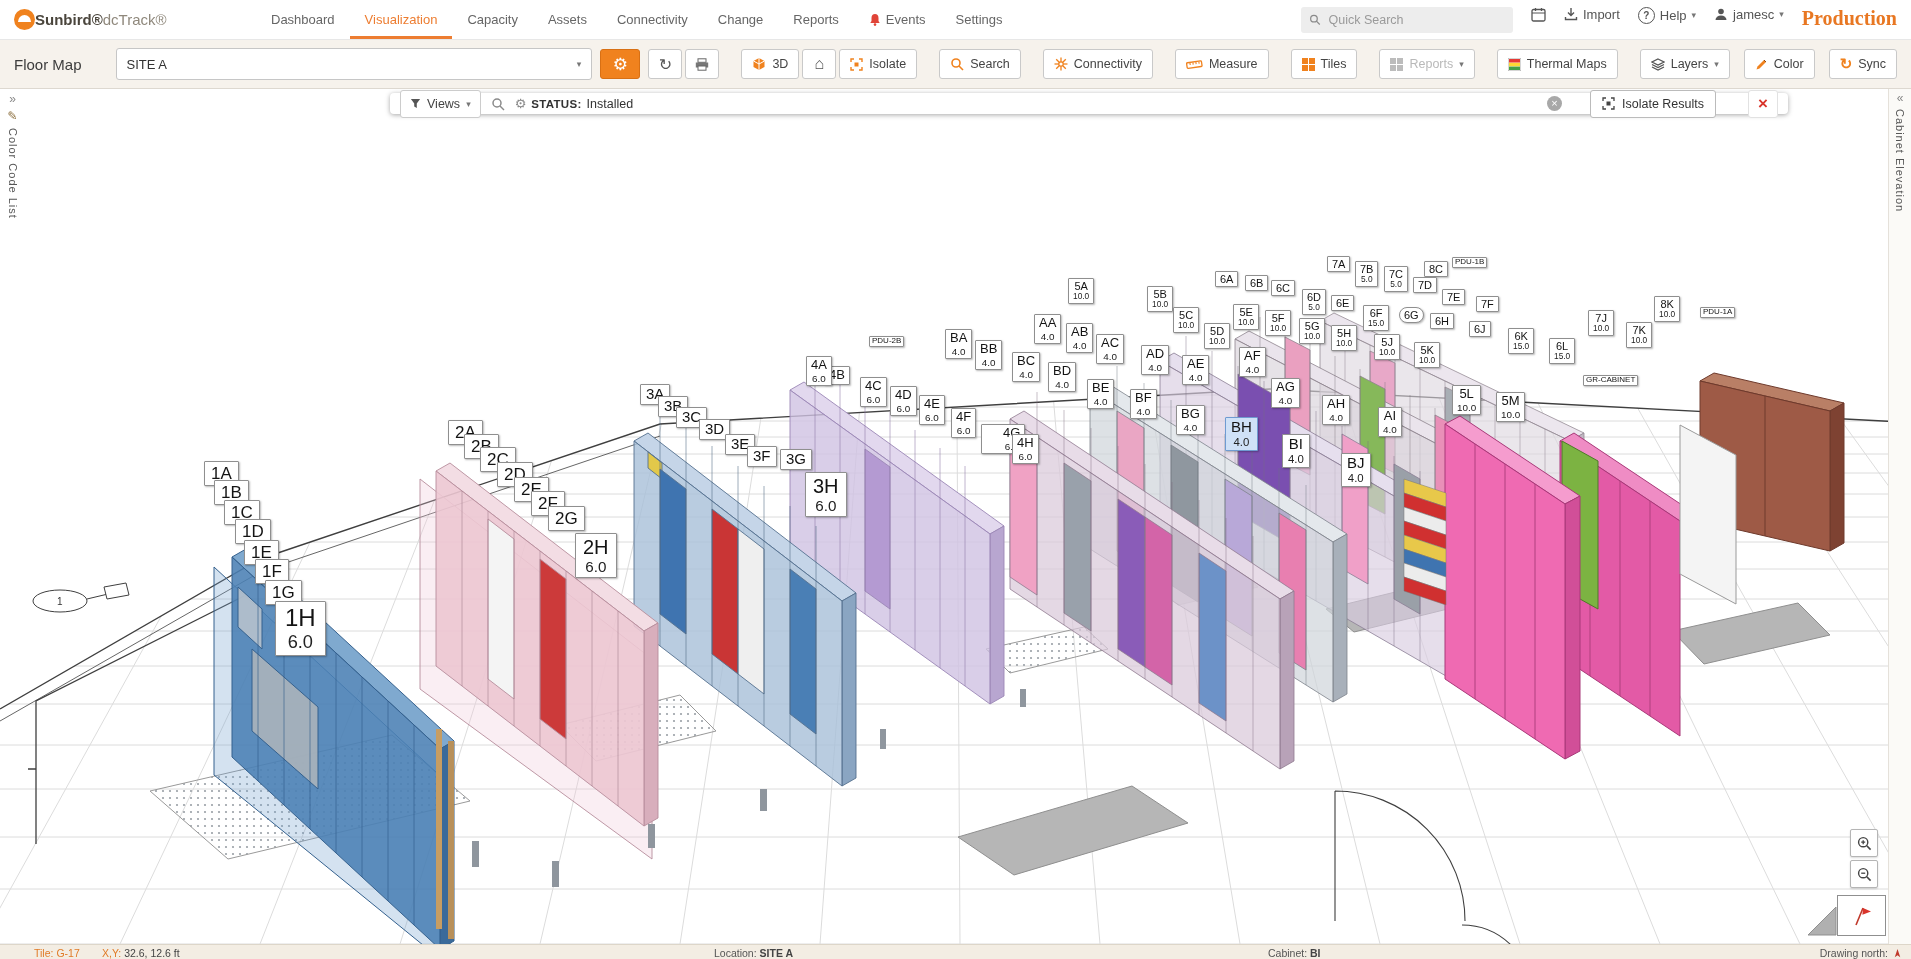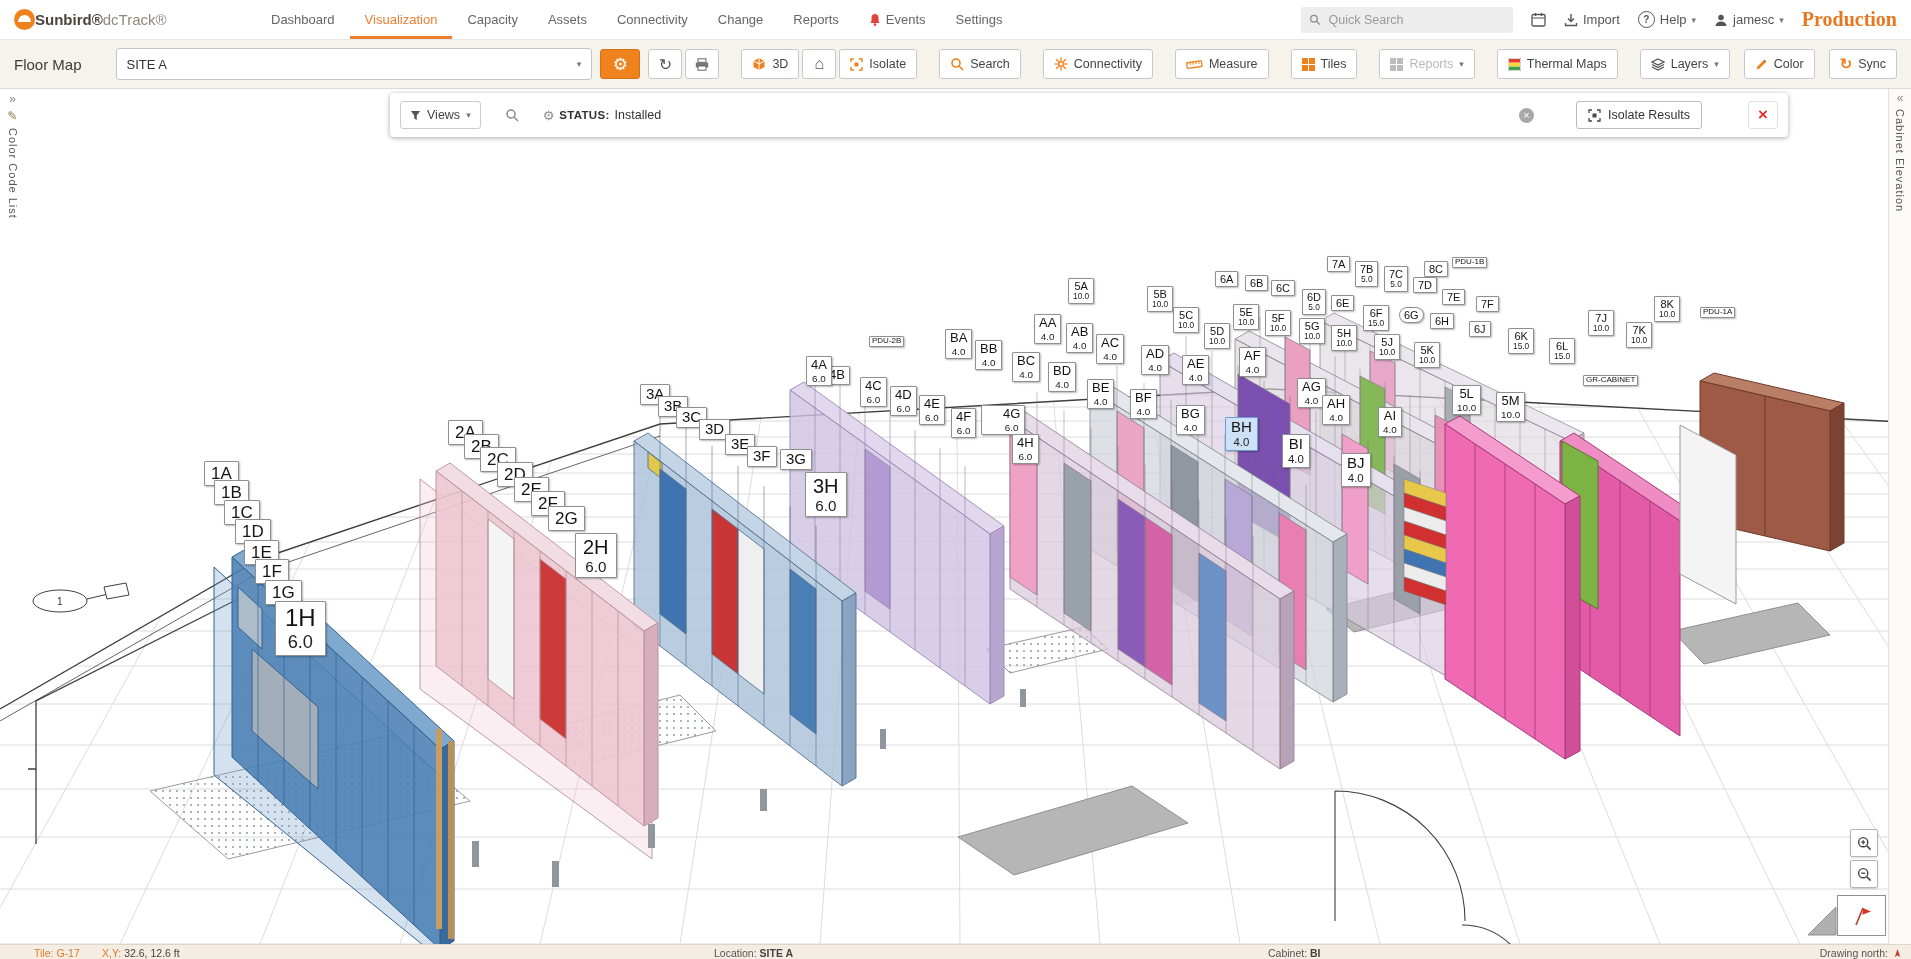--- a/index.html
+++ b/index.html
@@ -12,21 +12,21 @@
   .brand{display:flex;align-items:center;min-width:200px}
   .logo-circle{width:21px;height:21px;border-radius:50%;background:#f0821e;position:relative}
   .logo-circle::after{content:"";position:absolute;left:4px;top:6px;width:13px;height:7px;
           border-radius:50% 50% 0 0/100% 100% 0 0;background:#fff}
   .brand-name{font-size:15px;font-weight:700;color:#4a453c}
   .brand-prod{font-size:15px;color:#8f887c}
   .main-nav{display:flex;align-items:center;height:39px;margin-left:42px}
   .nav-item{padding:0 15px;font-size:13px;color:#666;line-height:39px;height:39px;cursor:pointer;
             display:flex;align-items:center;gap:5px;white-space:nowrap}
   .nav-item.active{color:#ed7d31;box-shadow:inset 0 -3px 0 #ed7d31}
-  .header-right{margin-left:auto;display:flex;align-items:center;gap:18px}
+  .header-right{margin-left:auto;display:flex;align-items:flex-start;gap:18px}
   .quick-search{display:flex;align-items:center;gap:6px;width:196px;height:26px;background:#ededed;
             border-radius:3px;padding:0 8px}
   .quick-search input{border:none;background:transparent;outline:none;font-size:12.5px;width:100%;
             font-family:inherit;color:#444}
   .quick-search input::placeholder{color:#9a9a9a}
   .hdr-item{display:flex;align-items:center;gap:5px;font-size:13px;color:#555;cursor:pointer;white-space:nowrap}
   .q-circle{width:15px;height:15px;border:1.5px solid #555;border-radius:50%;font-size:10px;font-weight:700;
             display:inline-flex;align-items:center;justify-content:center;color:#555}
   .caret{font-size:9px;color:#777}
   .production{font-family:"Liberation Serif","DejaVu Serif",serif;font-weight:700;font-size:20px;color:#e87722}
@@ -54,22 +54,22 @@
   .cab .val{font-size:76%;color:#222}
   .cab.xxs{font-size:8px;padding:0 2px}
   .cab.xs{font-size:11px}
   .cab.sm{font-size:13px}
   .cab.ms{font-size:15px;padding:1px 5px}
   .cab.md{font-size:17px;padding:2px 6px}
   .cab.lg{font-size:20px;padding:2px 7px}
   .cab.xl{font-size:24px;padding:3px 9px}
   .cab.selected{background:#cfe1f7;border-color:#6f9bd1}
   
-  .filterbar{position:absolute;left:390px;top:4px;width:1378px;height:44px;background:#fff;border-radius:4px;
-       box-shadow:0 1px 5px rgba(0,0,0,.35);display:flex;align-items:center;padding:0 10px;gap:24px;z-index:15}
+  .filterbar{position:absolute;left:390px;top:4px;width:1378px;height:21px;background:#fff;border-radius:4px;
+       box-shadow:0 1px 5px rgba(0,0,0,.35);display:flex;align-items:center;padding:0 10px;gap:10px;z-index:15}
   .views-btn{display:inline-flex;align-items:center;gap:6px;height:26px;padding:0 9px;border:1px solid #ccc;
        border-radius:3px;font-size:12.5px;color:#444;background:#fff;cursor:pointer}
   .status-chip{display:flex;align-items:center;gap:5px;font-size:12.5px;color:#333}
   .status-key{font-weight:700;font-size:11.5px;letter-spacing:.3px}
   .clear-circle{width:15px;height:15px;border-radius:50%;background:#a8a8a8;color:#fff;font-size:11px;line-height:15px;
        text-align:center;cursor:pointer}
   .iso-results-btn{display:inline-flex;align-items:center;gap:7px;height:28px;padding:0 11px;border:1px solid #bbb;
        border-radius:3px;background:#fff;font-size:12.5px;color:#333;cursor:pointer;margin-left:18px}
   .red-x-btn{width:30px;height:28px;border:1px solid #e2e2e2;border-radius:3px;background:#fff;color:#d9342b;
        font-size:17px;font-weight:700;display:flex;align-items:center;justify-content:center;cursor:pointer;margin-left:22px}
@@ -600,21 +600,21 @@
         <div class="val">4.0</div>
       </div>
       <div class="cab sm" style="left: 1182px; top: 266px;">
         <div>AE</div>
         <div class="val">4.0</div>
       </div>
       <div class="cab sm" style="left: 1239px; top: 258px;">
         <div>AF</div>
         <div class="val">4.0</div>
       </div>
-      <div class="cab sm" style="left: 1297px; top: 289px;">
+      <div class="cab sm" style="left: 1271px; top: 289px;">
         <div>AG</div>
         <div class="val">4.0</div>
       </div>
       <div class="cab sm" style="left: 1322px; top: 306px;">
         <div>AH</div>
         <div class="val">4.0</div>
       </div>
       <div class="cab sm" style="left: 1378px; top: 318px;">
         <div>AI</div>
         <div class="val">4.0</div>
@@ -678,21 +678,21 @@
         <div class="val">6.0</div>
       </div>
       <div class="cab sm" style="left: 919px; top: 306px;">
         <div>4E</div>
         <div class="val">6.0</div>
       </div>
       <div class="cab sm" style="left: 951px; top: 319px;">
         <div>4F</div>
         <div class="val">6.0</div>
       </div>
-      <div class="cab sm" style="left: 981px; top: 316px; padding-left: 21px;">
+      <div class="cab sm" style="left: 981px; top: 335px; padding-left: 21px;">
         <div>4G</div>
         <div class="val">6.0</div>
       </div>
       <div class="cab sm" style="left: 1012px; top: 345px;">
         <div>4H</div>
         <div class="val">6.0</div>
       </div>
       <div class="cab ms" style="left: 640px; top: 295px;">
         <div>3A</div>
       </div>

